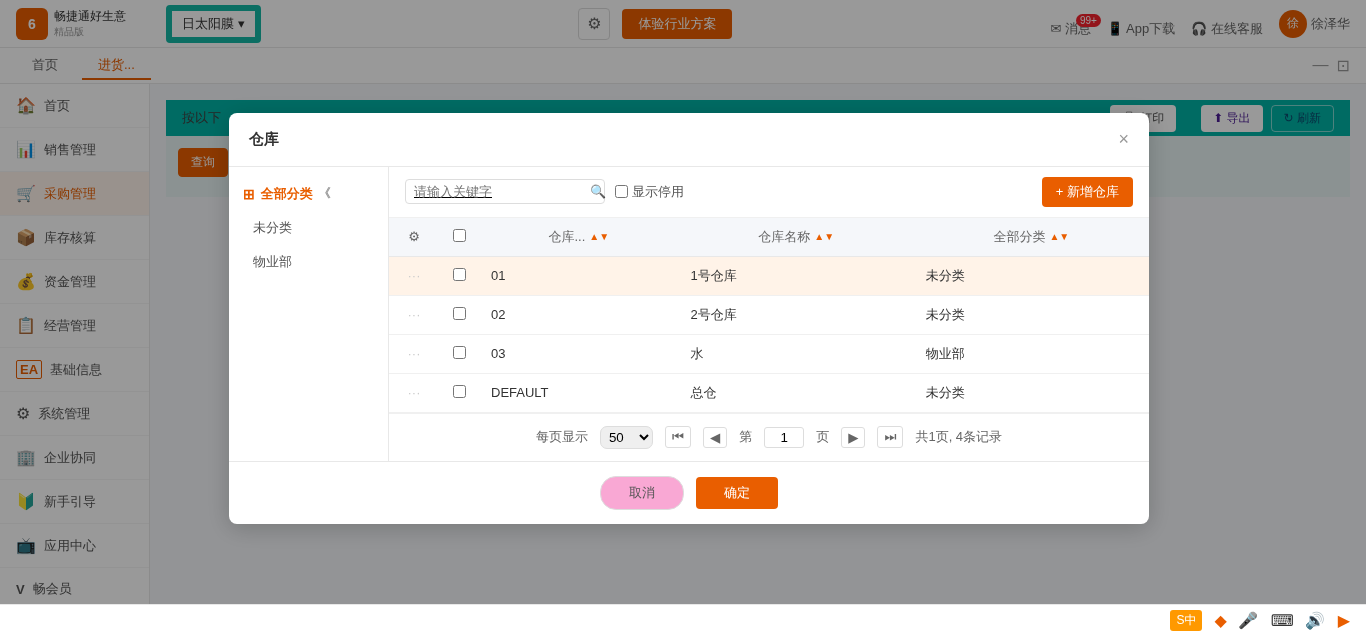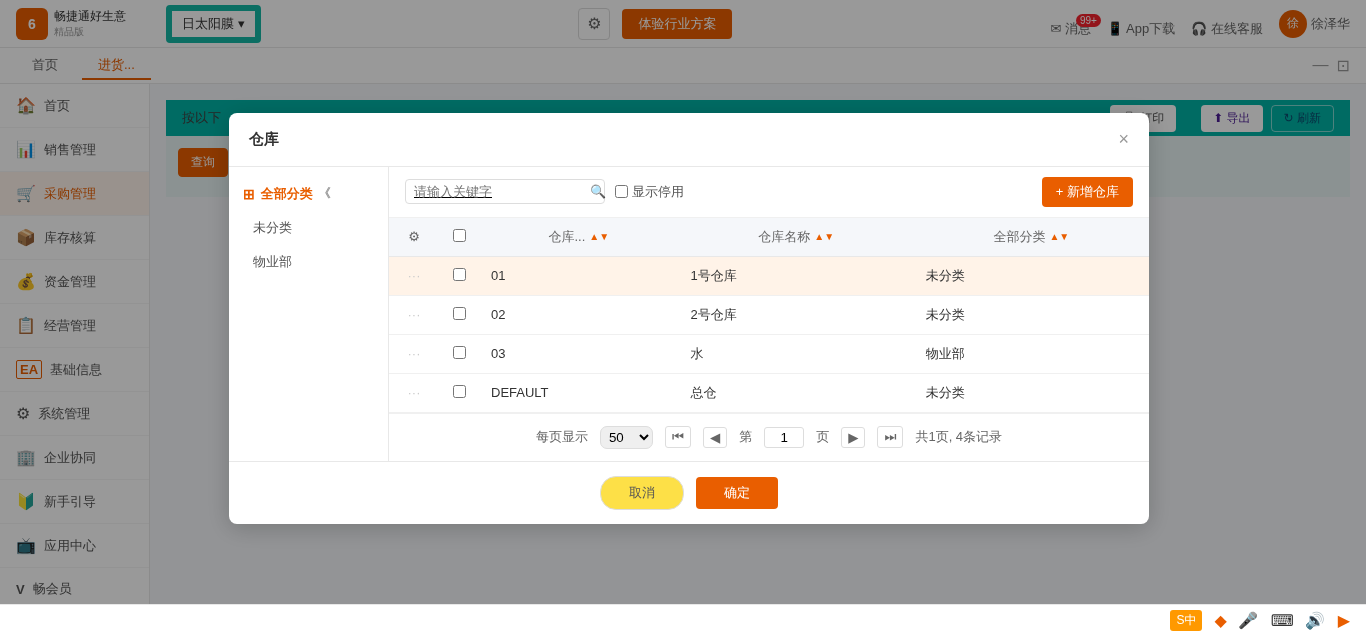--- a/index.html
+++ b/index.html
@@ -235,21 +235,21 @@
     .page-select { border: 1px solid #ddd; border-radius: 7px; padding: 2px 4px; }
 
     
     .dialog-footer {
       display: flex; align-items: center; justify-content: center; gap: 12px;
       padding: 14px 20px;
       border-top: 1px solid #e8e8e8;
     }
     .btn-cancel {
       padding: 7px 28px; border: 1px solid #ddd; border-radius: 16px;
-      background: #fde047; cursor: pointer; font-size: 13px; color: #555;
+      background: #f9a8d4; cursor: pointer; font-size: 13px; color: #555;
     }
     .btn-confirm {
       padding: 7px 28px; border: none; border-radius: 4px;
       background: #e95e00; color: white; cursor: pointer; font-size: 13px;
     }
 
     
     .bottom-bar {
       position: fixed; bottom: 0; left: 0; width: 100%; height: 32px;
       background: #fff; border-top: 1px solid #e8e8e8;

